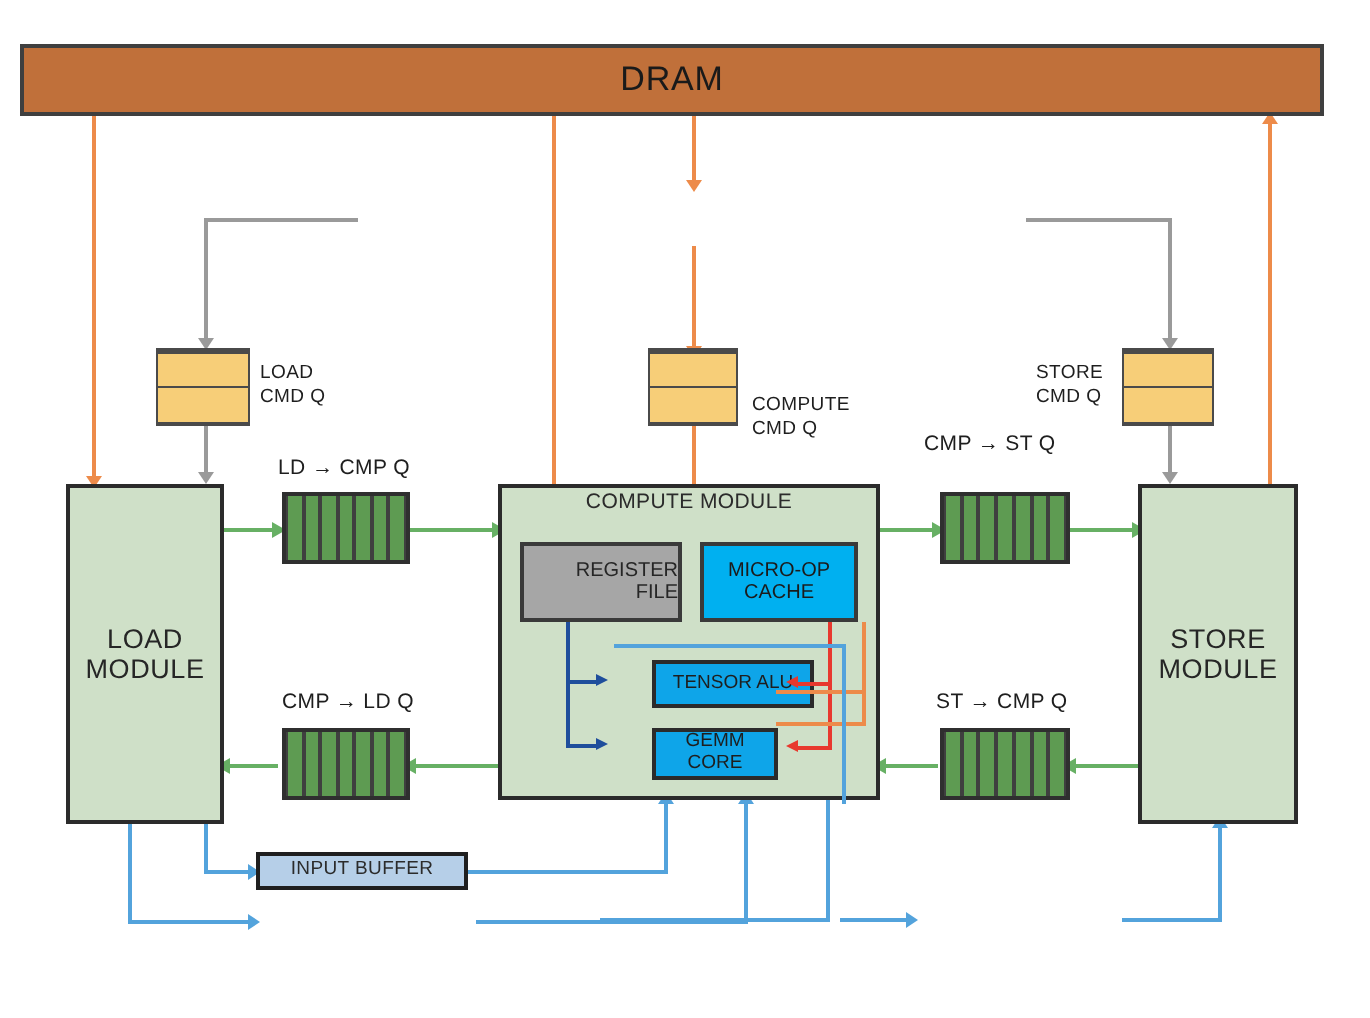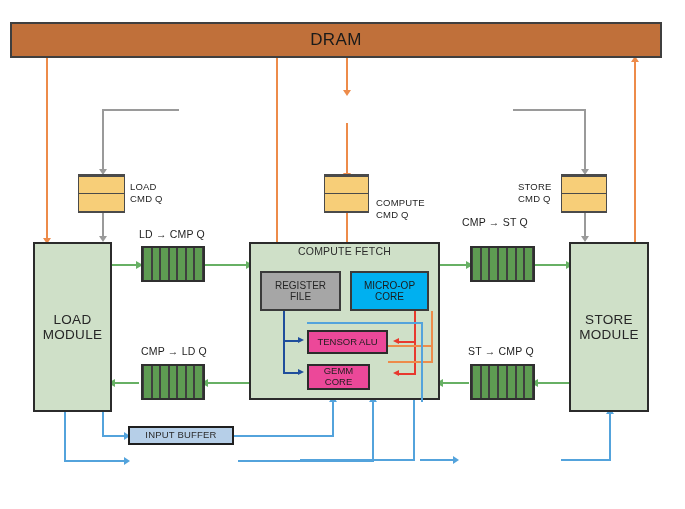--- a/index.html
+++ b/index.html
@@ -9,23 +9,23 @@
   .box{position:absolute;box-sizing:border-box;display:flex;align-items:center;justify-content:center;
        text-align:center;line-height:1.12;color:#262626;}
 
   
   .dram{background:#C0703A;border:2px solid #3f3f3f;font-size:17px;letter-spacing:.4px;color:#1a1a1a;}
   .ifm{background:#CFE0C8;border:2px solid #2b2b2b;font-size:15.5px;letter-spacing:.3px;}
   .mod{background:#CFE0C8;border:2px solid #2b2b2b;font-size:13.5px;letter-spacing:.3px;}
   .compute{background:#CFE0C8;border:2px solid #2b2b2b;}
   .compute-title{position:absolute;top:2px;left:0;right:0;text-align:center;font-size:10.5px;
       color:#2b2b2b;letter-spacing:.2px;}
-  .regfile{background:#A6A6A6;border:2px solid #3a3a3a;font-size:10px;color:#262626;}
+  .regfile{background:#A6A6A6;border:2px solid #3a3a3a;font-size:10px;color:#262626;align-items:flex-end;}
   .uopcache{background:#00B0F0;border:2px solid #3a3a3a;font-size:10px;color:#1b1b1b;}
-  .green-unit{background:#ec4899;border:2px solid #2b2b2b;font-size:9.5px;color:#1e1e1e;}
+  .green-unit{background:#0ea5e9;border:2px solid #2b2b2b;font-size:9.5px;color:#1e1e1e;margin-left:19px;}
   .buf{background:#B6CFE8;border:2px solid #1f1f1f;font-size:9.5px;color:#2b2b2b;letter-spacing:.2px;justify-content:center;}
 
   
   .cmdq{position:absolute;box-sizing:border-box;border:1.5px solid #4a4a4a;background:#F7CE78;
         display:flex;flex-direction:column;justify-content:space-between;}
   .cmdq i{display:block;height:1.5px;background:#4a4a4a;}
 
   
   .dq{position:absolute;box-sizing:border-box;border:2px solid #2f2f2f;background:#3f3f3f;
       display:flex;justify-content:space-between;align-items:stretch;padding:0 0px;}
@@ -177,30 +177,30 @@
     <span>LOAD</span>
     <span>MODULE</span>
   </div>
 
   <div class="box mod" style="left:569px;top:242px;width:80px;height:170px;flex-direction:column;">
     <span>STORE</span>
     <span>MODULE</span>
   </div>
 
   <div class="box compute" style="left:249px;top:242px;width:191px;height:158px;display:block;">
-    <div class="compute-title">COMPUTE FETCH</div>
+    <div class="compute-title">COMPUTE MODULE</div>
 
     <div class="box regfile" style="left:9px;top:27px;width:81px;height:40px;flex-direction:column;">
       <span>REGISTER</span>
       <span>FILE</span>
     </div>
 
     <div class="box uopcache" style="left:99px;top:27px;width:79px;height:40px;flex-direction:column;">
       <span>MICRO-OP</span>
-      <span>CORE</span>
+      <span>CACHE</span>
     </div>
 
     <div class="box green-unit" style="left:56px;top:86px;width:81px;height:24px;">
       <span>TENSOR ALU</span>
     </div>
 
     <div class="box green-unit" style="left:56px;top:120px;width:63px;height:26px;">
       <span>GEMM CORE</span>
     </div>
 

